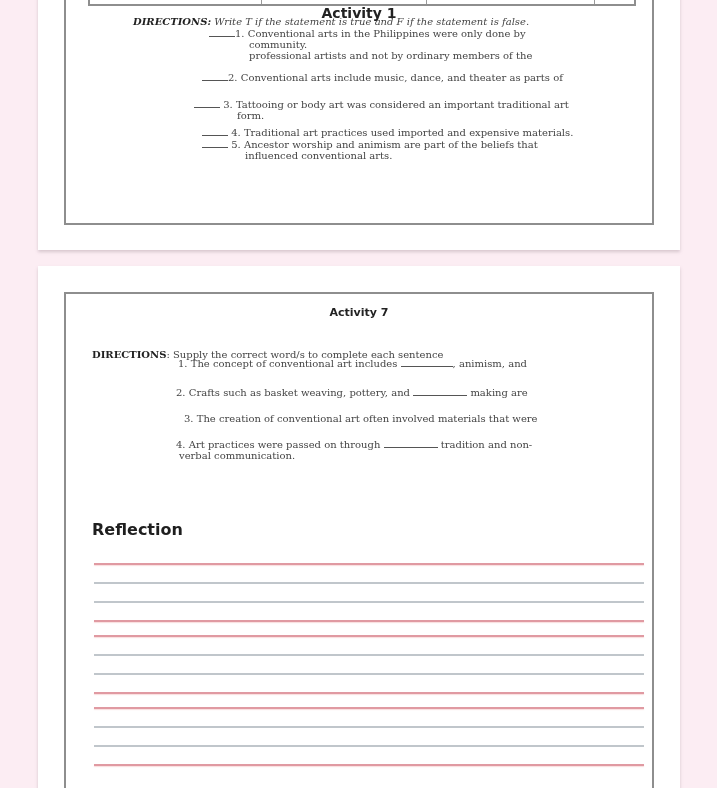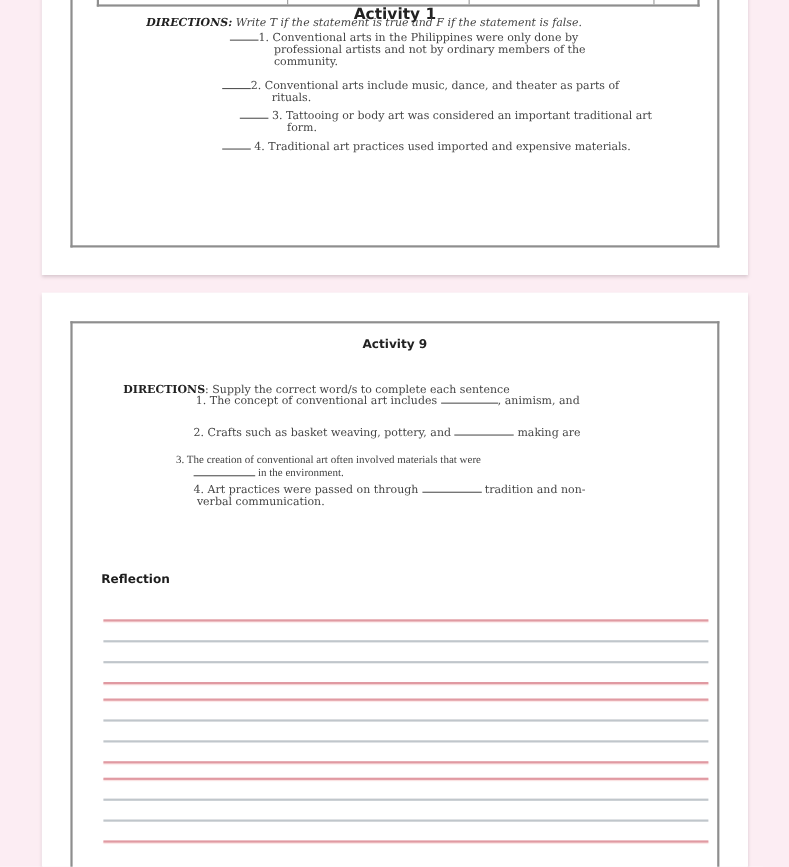--- a/index.html
+++ b/index.html
@@ -33,29 +33,29 @@
   .act-title {
     position: absolute; left: 0; right: 0; text-align: center;
     font-family: "DejaVu Sans", sans-serif; font-weight: bold; color: #222;
   }
   #act1-title { top: 15px; font-size: 14px; }
   #act2-title { top: 12px; font-size: 11px; }
 
   .directions { position: absolute; font-size: 10px; line-height: 12px; color: #444; white-space: nowrap; }
   .directions b { font-weight: bold; color: #222; }
   #dir1 { left: 67px; top: 26px; font-style: italic; }
-  #dir2 { left: 26px; top: 55px; margin-left: 20px; }
+  #dir2 { left: 26px; top: 55px; }
 
   .item { position: absolute; font-size: 10px; line-height: 11px; color: #444; }
   .item .blank { display: inline-block; border-bottom: 1px solid #555; vertical-align: baseline; height: 8px; }
   .item .cont { display: block; }
 
   .ref-title {
     position: absolute; left: 26px; top: 226px;
-    font-family: "DejaVu Sans", sans-serif; font-weight: bold; font-size: 11px; color: #1e1e1e;
+    font-family: "DejaVu Sans", sans-serif; font-weight: bold; font-size: 16px; color: #1e1e1e;
   }
   .rule { position: absolute; left: 28px; width: 550px; height: 2px; }
   .rule.red { background: #e09aa2; box-shadow: 0 1px 1px rgba(240,160,160,0.35); }
   .rule.gray { background: #c0c6cb; }
 </style>
 </head>
 <body>
 
 <div class="card" id="card1">
   <div class="box" id="box1">
@@ -68,66 +68,69 @@
 
     <div class="act-title" id="act1-title">Activity 1</div>
 
     <div class="directions" id="dir1">
       <b>DIRECTIONS:</b><span> Write T if the statement is true and F if the statement is false.</span>
     </div>
 
     <div class="item" style="left:143px; top:38px;">
       <span class="blank" style="width:26px"></span><span>1.</span>
       <span>Conventional arts in the Philippines were only done by</span>
+      <span class="cont" style="padding-left:40px">community.</span>
       <span class="cont" style="padding-left:40px">professional   artists and not by ordinary members of the</span>
-      <span class="cont" style="padding-left:40px">community.</span>
     </div>
 
     <div class="item" style="left:136px; top:82px;">
       <span class="blank" style="width:26px"></span><span>2.</span>
       <span>Conventional arts include music, dance, and theater as parts of</span>
-      <span class="cont" style="padding-left:45px">rituals.</span>
     </div>
 
-    <div class="item" style="left:152px; top:109px;">
+    <div class="item" style="left:128px; top:109px;">
       <span class="blank" style="width:26px"></span> <span>3.</span>
       <span>Tattooing or body art was considered an important traditional art</span>
       <span class="cont" style="padding-left:43px">form.</span>
     </div>
 
     <div class="item" style="left:136px; top:137px;text-align:right;">
       <span class="blank" style="width:26px"></span> <span>4.</span>
       <span>Traditional art practices used imported and expensive materials.</span>
     </div>
 
+    <div class="item" style="left:136px; top:149px;">
+      <span class="blank" style="width:26px"></span> <span>5.</span>
+      <span>Ancestor worship and animism are part of the beliefs that</span>
+      <span class="cont" style="padding-left:43px">influenced conventional arts.</span>
+    </div>
   </div>
 </div>
 
 <div class="card" id="card2">
   <div class="box" id="box2">
-    <div class="act-title" id="act2-title">Activity 9</div>
+    <div class="act-title" id="act2-title">Activity 7</div>
 
     <div class="directions" id="dir2">
       <b>DIRECTIONS</b><span>: Supply the correct word/s to complete each sentence</span>
     </div>
 
     <div class="item" style="left:112px; top:64px;">
       <span>1.</span>
       <span>The concept of conventional art includes </span><span class="blank" style="width:52px"></span><span>, animism, and</span>
     </div>
 
     <div class="item" style="left:110px; top:93px;">
       <span>2.</span>
       <span>Crafts such as basket weaving, pottery, and </span><span class="blank" style="width:54px"></span><span> making are</span>
     </div>
 
-    <div class="item" style="left:94px; top:119px;font-family:Liberation Serif, serif;">
+    <div class="item" style="left:118px; top:119px;">
       <span>3.</span>
       <span>The creation of conventional art often involved materials that were</span>
-      <span class="cont" style="padding-left:16px"><span class="blank" style="width:56px"></span><span> in the environment.</span></span>
     </div>
 
     <div class="item" style="left:110px; top:145px;">
       <span>4.</span>
       <span>Art practices were passed on through </span><span class="blank" style="width:54px"></span><span> tradition and non-</span>
       <span class="cont" style="padding-left:3px">verbal communication.</span>
     </div>
 
 
     <div class="ref-title">Reflection</div>

